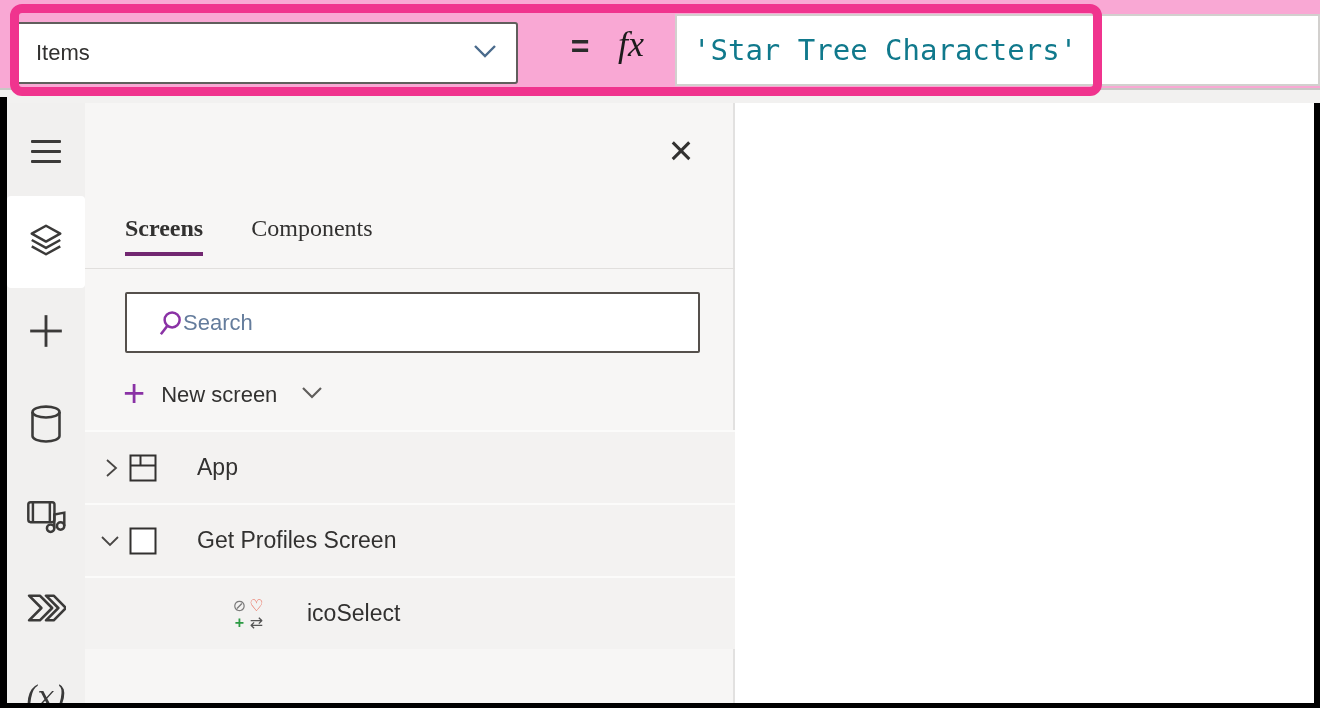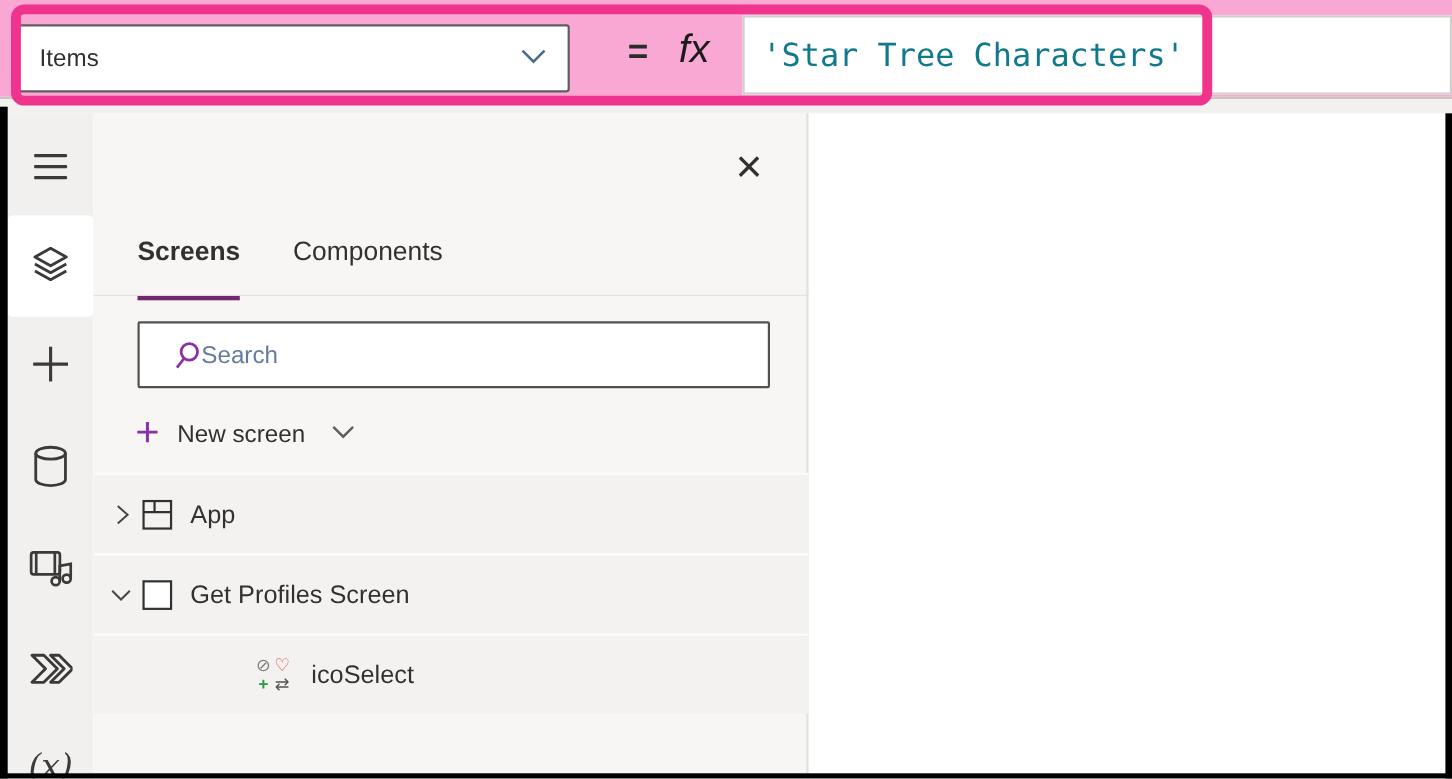--- a/index.html
+++ b/index.html
@@ -12,21 +12,21 @@
   .topbar-underline{position:absolute;left:0;top:88px;width:1320px;height:2px;background:#c9c7c5;}
   .topbar-strip{position:absolute;left:0;top:90px;width:1320px;height:13px;background:#f2f1f0;}
 
   .prop-dropdown{position:absolute;left:14px;top:22px;width:504px;height:62px;background:#fff;
                  border:2px solid #605e5c;border-radius:3px;display:flex;align-items:center;
                  padding:0 18px 0 20px;}
   .prop-dropdown .label{font-size:22px;color:#323130;flex:1;}
   .equals{position:absolute;left:558px;top:14px;width:44px;height:64px;display:flex;align-items:center;
           justify-content:center;font-size:32px;font-weight:700;color:#2b2b2b;}
   .fx{position:absolute;left:604px;top:8px;width:54px;height:72px;display:flex;align-items:center;
-      justify-content:center;font-family:Liberation Sans, sans-serif;font-style:italic;font-size:36px;color:#1b1b1b;}
+      justify-content:center;font-family:Liberation Serif, serif;font-style:italic;font-size:36px;color:#1b1b1b;}
   .formula-input{position:absolute;left:675px;top:14px;width:645px;height:72px;background:#fff;
                  border:2px solid #d2d0ce;display:flex;align-items:center;padding:0 0 0 16px;}
   .formula-text{font-family:"DejaVu Sans Mono",monospace;font-size:29px;color:#10798c;white-space:pre;}
 
   .highlight-box{position:absolute;left:10px;top:4px;width:1092px;height:92px;border:9px solid #f0348e;
                  border-radius:12px;z-index:60;pointer-events:none;}
 
   
   .edge-left{position:absolute;left:0;top:97px;width:7px;height:611px;background:#000;z-index:40;}
   .edge-bottom{position:absolute;left:0;top:703px;width:1320px;height:5px;background:#000;z-index:40;}
@@ -40,39 +40,39 @@
   .burger span{display:block;width:30px;height:3px;background:#3b3a39;border-radius:1px;}
   .variables-glyph{font-family:"DejaVu Serif",serif;font-style:italic;font-size:30px;color:#3a3a3a;}
 
   
   .tree-panel{position:absolute;left:85px;top:103px;width:650px;height:605px;background:#f7f6f5;
               border-right:2px solid #e2e1e0;}
   .tp-title{position:absolute;left:40px;top:32px;font-size:29px;font-weight:700;color:#252423;}
   .tp-close{position:absolute;left:572px;top:24px;width:48px;height:48px;display:flex;align-items:center;
             justify-content:center;font-size:42px;font-weight:300;color:#323130;line-height:1;}
   .tp-tabs{position:absolute;left:40px;top:112px;display:flex;gap:48px;}
-  .tp-tab{font-size:24px;color:#323130;padding-bottom:26px;}
+  .tp-tab{font-size:24px;color:#323130;padding-bottom:10px;font-family:Liberation Serif, serif;}
   .tp-tab.active{font-weight:700;border-bottom:4px solid #722771;}
   .tp-divider{position:absolute;left:0;top:165px;width:650px;height:1px;background:#e1dfdd;}
   .searchbox{position:absolute;left:40px;top:189px;width:575px;height:61px;background:#fff;
              border:2px solid #55504c;border-radius:2px;display:flex;align-items:center;padding:0 12px 0 36px;}
   .searchbox input{border:none;outline:none;background:transparent;font-family:"Liberation Sans",sans-serif;
                    font-size:22px;color:#323130;width:100%;margin-left:18px;}
   .searchbox input::placeholder{color:#647c9c;opacity:1;}
   .new-screen{position:absolute;left:38px;top:268px;height:48px;display:flex;align-items:center;gap:16px;}
   .plus-glyph{font-size:38px;font-weight:400;color:#8a32a5;line-height:1;margin-top:-4px;}
   .new-screen .ns-label{font-size:22px;color:#323130;}
 
   .tree-rows{position:absolute;left:0;top:327px;width:650px;}
   .tree-row{position:relative;width:650px;height:73px;background:#f3f2f1;border-top:2px solid #fbfbfa;
             display:flex;align-items:center;}
   .tree-row.selected{background:#d8d7d6;}
   .tree-row .chev{position:absolute;display:flex;align-items:center;}
   .tree-row .row-icon{position:absolute;display:flex;align-items:center;justify-content:center;}
-  .tree-row .row-label{position:absolute;font-size:23px;color:#323130;white-space:nowrap;}
+  .tree-row .row-label{position:absolute;font-size:23px;color:#323130;white-space:nowrap;margin-left:24px;}
   .row-ellipsis{position:absolute;right:58px;top:50%;transform:translateY(-50%);font-size:34px;
                 letter-spacing:6px;color:#26262e;font-weight:700;line-height:0;}
   .multi-icon{display:grid;grid-template-columns:17px 17px;grid-template-rows:17px 17px;
               font-size:16px;line-height:17px;text-align:center;}
   .gallery-grid{display:grid;grid-template-columns:14px 14px;grid-template-rows:14px 14px;gap:3px;}
   .gallery-grid i{display:block;border-radius:1px;}
 
   
   .canvas{position:absolute;left:735px;top:103px;width:585px;height:605px;background:#e3e2e1;}
   .artboard{position:absolute;left:170px;top:136px;width:415px;height:469px;background:#fff;}

